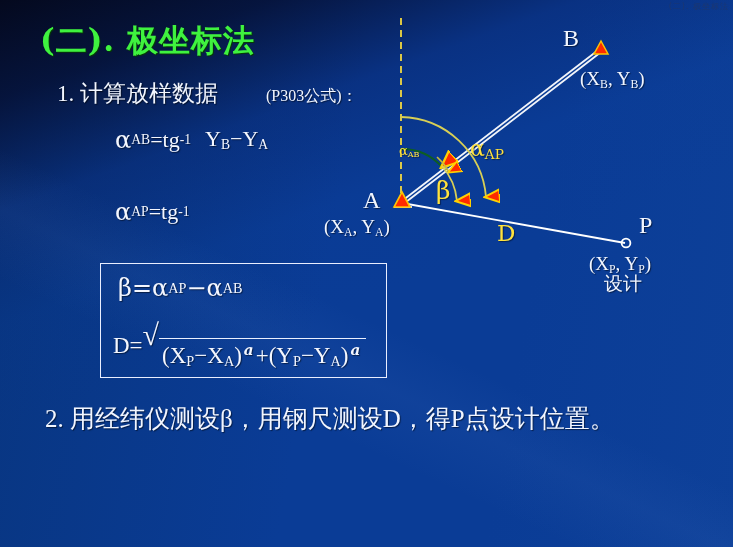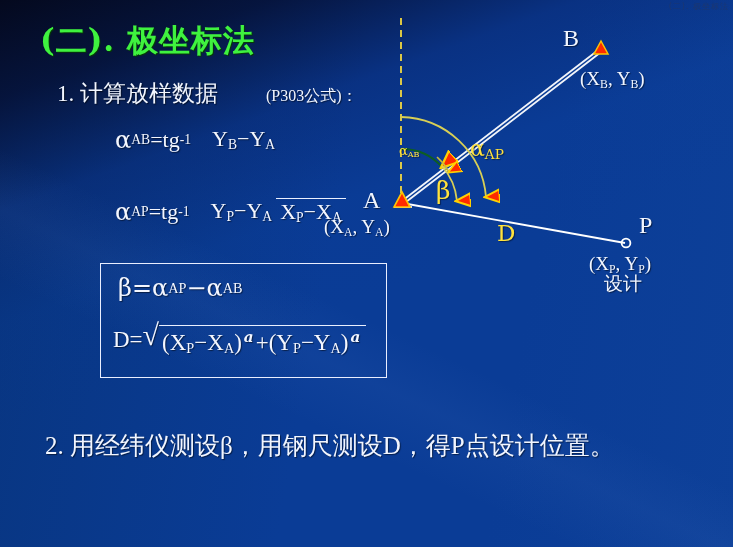--- a/index.html
+++ b/index.html
@@ -47,50 +47,49 @@
   .formula{
     font-size:22px;
     white-space:nowrap;
     color:#f4f7ff;
     text-shadow:1px 1px 1px rgba(0,0,0,.5);
     display:flex;align-items:center;
   }
   .greek{font-family:"DejaVu Serif", serif;font-size:24px;}
   sub{font-size:.62em;vertical-align:-0.22em;}
   sup{font-size:.62em;vertical-align:0.62em;}
-  .frac{display:inline-flex;flex-direction:row;align-items:center;
-        vertical-align:middle;margin-left:17px;line-height:1.05;}
+  .frac{display:inline-flex;flex-direction:column;align-items:center;
+        vertical-align:middle;margin-left:10px;line-height:1.05;}
   .frac .num{padding:0 4px 1px 4px;}
   .frac .den{padding:1px 4px 0 4px;border-top:1.6px solid #eaf0ff;}
 
   #f1{left:115px;top:126px;}
   #f2{left:115px;top:198px;}
 
   
   #box{
     left:100px;top:263px;width:287px;height:115px;
     border:1.6px solid #e9eeff;
     box-sizing:border-box;
   }
   #bf1{left:118px;top:274px;font-size:23px;}
   #bf2{left:113px;top:322px;font-size:23px;}
   .sqrt{display:inline-flex;align-items:stretch;}
   .sqrt .radsign{font-size:30px;line-height:1;position:relative;top:-2px;}
-  .sqrt .radbody{border-top:1.6px solid #eaf0ff;padding:2px 4px 0 3px;margin-top:3px;}
+  .sqrt .radbody{border-top:1.6px solid #eaf0ff;padding:2px 4px 0 3px;margin-top:16px;}
   .supa{font-family:"DejaVu Serif", serif;font-style:italic;font-weight:bold;
         font-size:.66em;vertical-align:0.55em;padding:0 2px;}
 
   
   #step2{
     left:45px;top:402px;
     font-size:25px;
     white-space:nowrap;
     color:#f2f6ff;
     text-shadow:1px 1px 1px rgba(0,0,0,.5);
-    margin-top:27px;
   }
 
   
   .dlabel{
     font-size:24px;white-space:nowrap;color:#f2f6ff;
     text-shadow:1px 1px 1px rgba(0,0,0,.5);
   }
   .dlabel.small{font-size:19px;}
   .ylabel{
     font-family:"DejaVu Serif", serif;
@@ -178,24 +177,20 @@
     <span class="frac">
       <span class="num"><span>Y</span><sub>B</sub><span>−Y</span><sub>A</sub></span>
     </span>
   </div>
 
   <div class="abs formula" id="f2">
     <span class="greek">α</span>
       <sub>AP</sub>
       <span>=tg</span>
       <sup>-1</sup>
-    <span class="frac">
-      <span class="num"><span>Y</span><sub>P</sub><span>−Y</span><sub>A</sub></span>
-      <span class="den"><span>X</span><sub>P</sub><span>−X</span><sub>A</sub></span>
-    </span>
   </div>
 
   <div class="abs" id="box"></div>
 
   <div class="abs formula" id="bf1">
     <span class="greek">β=α</span>
       <sub>AP</sub>
       <span class="greek">−α</span>
       <sub>AB</sub>
   </div>

